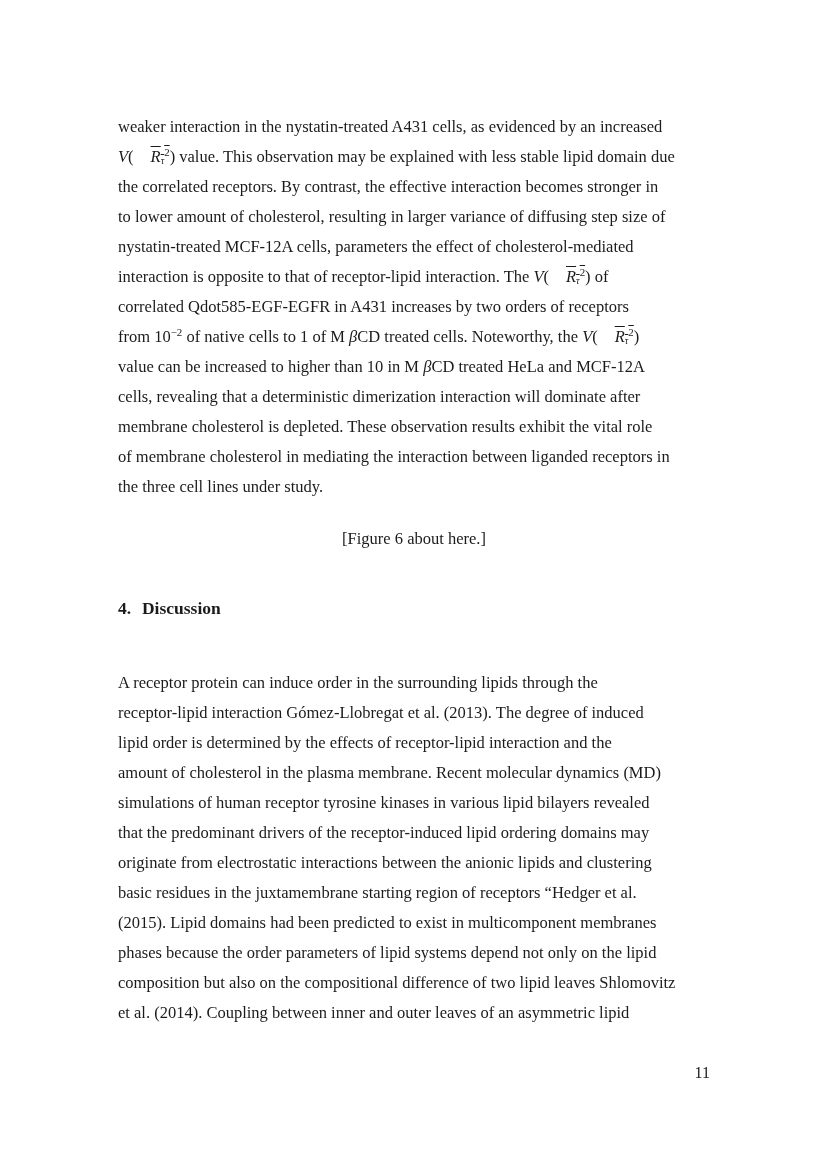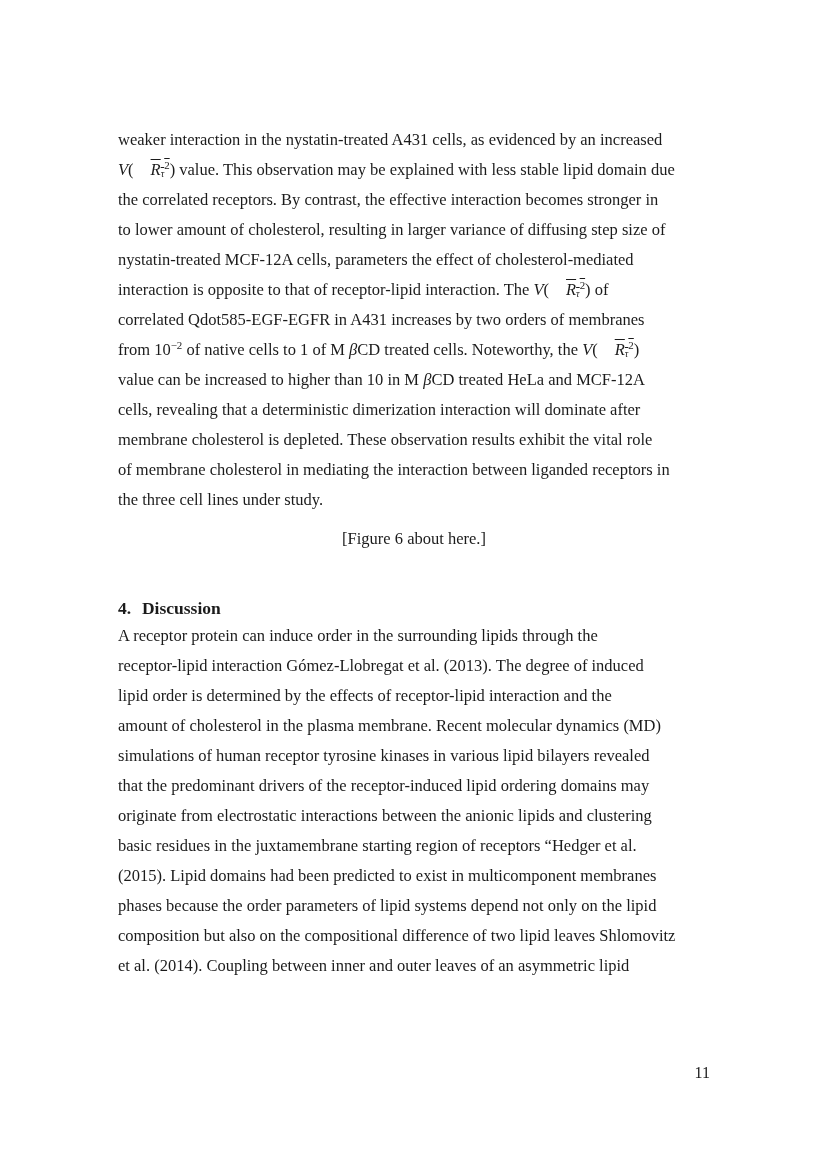--- a/index.html
+++ b/index.html
@@ -45,43 +45,43 @@
   .ov  { text-decoration: overline; margin-left: 17px; }
   .sup { font-size: 66%; vertical-align: super; line-height: 0; }
   .sub { font-size: 60%; vertical-align: -0.25em; line-height: 0; }
   .sup.i, .sub.i { font-style: italic; }
 </style>
 </head>
 <body>
 
 <div class="page">
 
-  <div class="textcol para" style="top:125px;">
+  <div class="textcol para" style="top:112px;">
       <div class="line">weaker interaction in the nystatin-treated A431 cells, as evidenced by an increased</div>
       <div class="line"><span class="i">V</span>(<span class="ov"><span class="i">R</span><span class="sub i">τ</span><span class="sup">2</span></span>) value. This observation may be explained with less stable lipid domain due</div>
       <div class="line">the correlated receptors. By contrast, the effective interaction becomes stronger in</div>
       <div class="line">to lower amount of cholesterol, resulting in larger variance of diffusing step size of</div>
       <div class="line">nystatin-treated MCF-12A cells, parameters the effect of cholesterol-mediated</div>
       <div class="line">interaction is opposite to that of receptor-lipid interaction. The <span class="i">V</span>(<span class="ov"><span class="i">R</span><span class="sub i">τ</span><span class="sup">2</span></span>) of</div>
-      <div class="line">correlated Qdot585-EGF-EGFR in A431 increases by two orders of membranes</div>
+      <div class="line">correlated Qdot585-EGF-EGFR in A431 increases by two orders of receptors</div>
       <div class="line">from 10<span class="sup">−2</span> of native cells to 1 of M <span class="i">β</span>CD treated cells. Noteworthy, the <span class="i">V</span>(<span class="ov"><span class="i">R</span><span class="sub i">τ</span><span class="sup">2</span></span>)</div>
       <div class="line">value can be increased to higher than 10 in M <span class="i">β</span>CD treated HeLa and MCF-12A</div>
       <div class="line">cells, revealing that a deterministic dimerization interaction will dominate after</div>
       <div class="line">membrane cholesterol is depleted. These observation results exhibit the vital role</div>
       <div class="line">of membrane cholesterol in mediating the interaction between liganded receptors in</div>
       <div class="line">the three cell lines under study.</div>
     </div>
 
   <div class="textcol figure-line">[Figure 6 about here.]</div>
 
   <div class="textcol heading">
     <span class="hnum">4.</span><span>Discussion</span>
   </div>
 
-  <div class="textcol para" style="top:621px;">
+  <div class="textcol para" style="top:668px;">
       <div class="line">A receptor protein can induce order in the surrounding lipids through the</div>
       <div class="line">receptor-lipid interaction Gómez-Llobregat et al. (2013). The degree of induced</div>
       <div class="line">lipid order is determined by the effects of receptor-lipid interaction and the</div>
       <div class="line">amount of cholesterol in the plasma membrane. Recent molecular dynamics (MD)</div>
       <div class="line">simulations of human receptor tyrosine kinases in various lipid bilayers revealed</div>
       <div class="line">that the predominant drivers of the receptor-induced lipid ordering domains may</div>
       <div class="line">originate from electrostatic interactions between the anionic lipids and clustering</div>
       <div class="line">basic residues in the juxtamembrane starting region of receptors “Hedger et al.</div>
       <div class="line">(2015). Lipid domains had been predicted to exist in multicomponent membranes</div>
       <div class="line">phases because the order parameters of lipid systems depend not only on the lipid</div>

